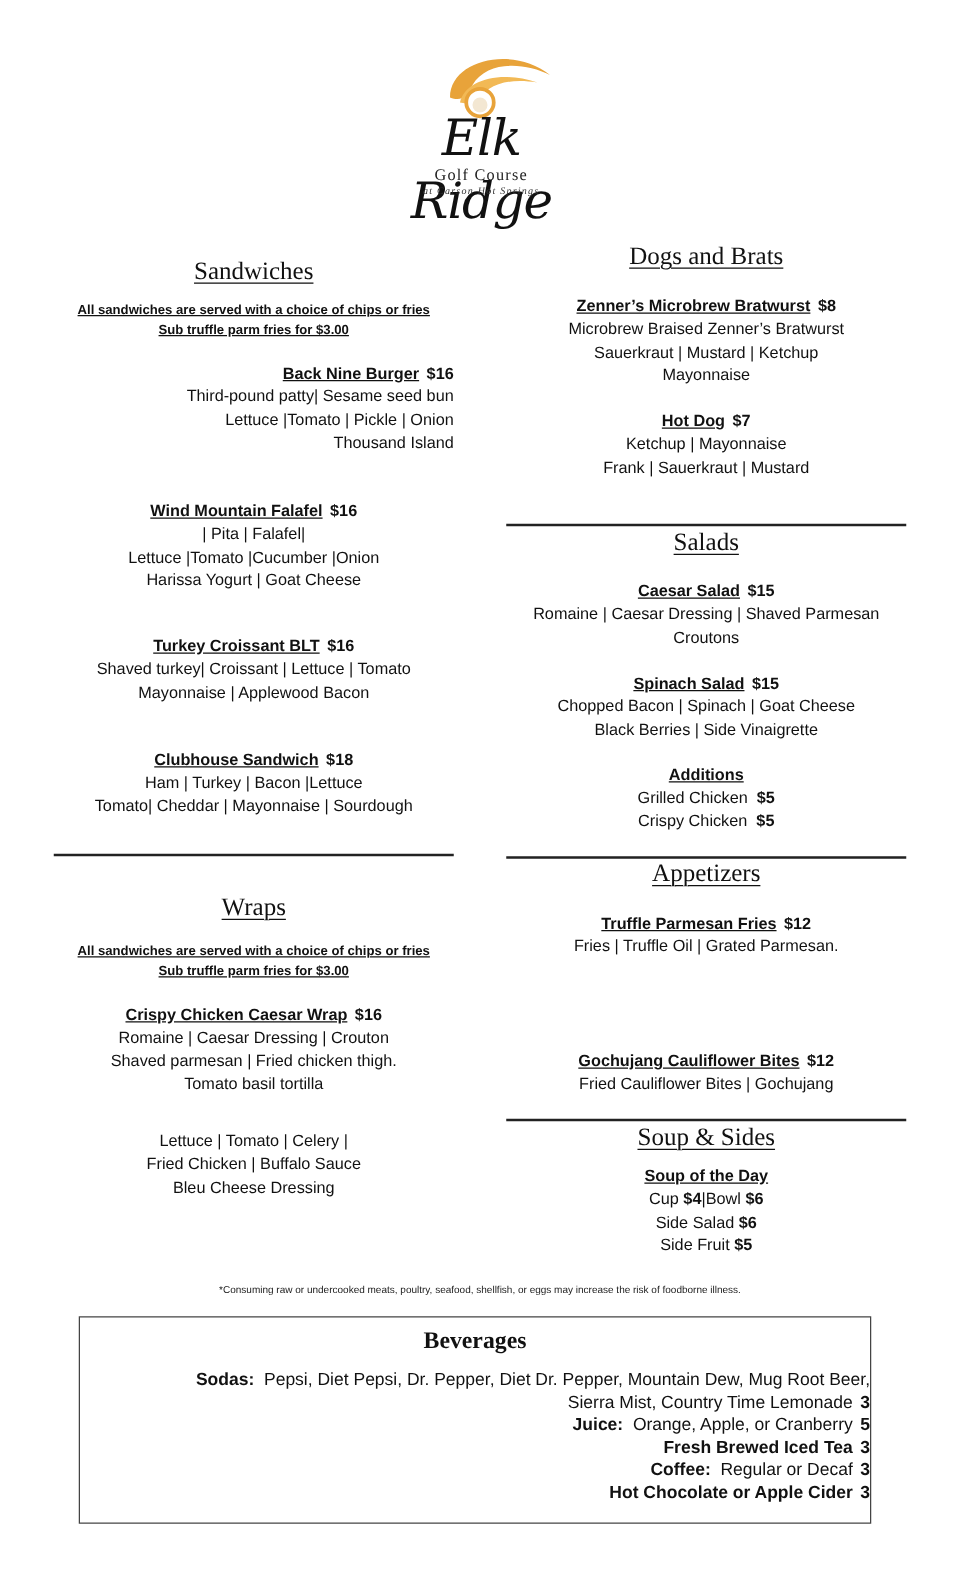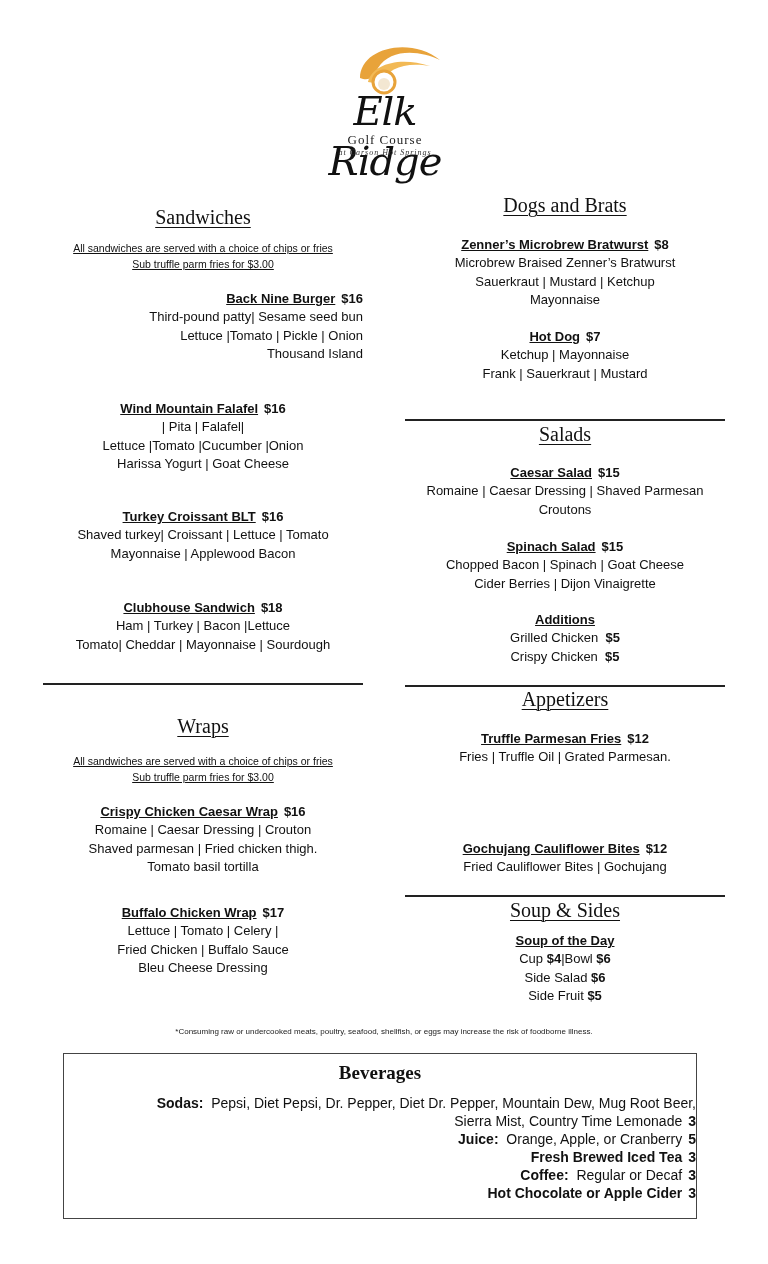--- a/index.html
+++ b/index.html
@@ -13,21 +13,21 @@
   .logo-sub2 { position: absolute; left: 0; top: 110px; width: 170px; text-align: center; font-family: "Liberation Serif", serif; font-style: italic; font-size: 8px; letter-spacing: 1px; color: #333; line-height: 10px; }
 
   
   .col { position: absolute; text-align: center; }
   .col-left { left: 43px; width: 320px; }
   .col-right { left: 405px; width: 320px; }
 
   .section-title { position: absolute; left: 0; width: 100%; text-align: center; font-family: "Liberation Serif", serif; font-size: 20px; line-height: 22px; }
   .section-title span { text-decoration: underline; text-underline-offset: 3px; text-decoration-thickness: 1px; }
 
-  .note { position: absolute; left: 0; width: 100%; text-align: center; font-weight: normal; font-size: 10.5px; line-height: 16px; }
+  .note { position: absolute; left: 0; width: 100%; text-align: center; font-weight: bold; font-size: 10.5px; line-height: 16px; }
   .note div { text-decoration: underline; }
 
   .item { position: absolute; left: 0; width: 100%; text-align: center; font-size: 13px; line-height: 18.3px; color: #111; }
   .item-head { font-weight: bold; }
   .item-name { text-decoration: underline; }
   .item-price { margin-left: 6px; }
   .item-line { font-weight: normal; }
   .b { font-weight: bold; }
 
   .divider { position: absolute; height: 2px; background: #222; }
@@ -96,21 +96,20 @@
   </div>
 
   <div class="item" style="top:803px;">
     <div class="item-head"><span class="item-name">Crispy Chicken Caesar Wrap</span><span class="item-price">$16</span></div>
     <div class="item-line">Romaine | Caesar Dressing | Crouton</div>
     <div class="item-line">Shaved parmesan | Fried chicken thigh.</div>
     <div class="item-line">Tomato basil tortilla</div>
   </div>
 
   <div class="item" style="top:904px;">
-    <div class="item-head"><span class="item-name">Buffalo Chicken Wrap</span><span class="item-price">$17</span></div>
     <div class="item-line">Lettuce | Tomato | Celery |</div>
     <div class="item-line">Fried Chicken | Buffalo Sauce</div>
     <div class="item-line">Bleu Cheese Dressing</div>
   </div>
 </div>
 
 <div class="divider" style="left:43px; top:683px; width:320px;"></div>
 
 <div class="col col-right" style="top:0; height:1010px;">
 
@@ -133,21 +132,21 @@
 
   <div class="item" style="top:464px;">
     <div class="item-head"><span class="item-name">Caesar Salad</span><span class="item-price">$15</span></div>
     <div class="item-line">Romaine | Caesar Dressing | Shaved Parmesan</div>
     <div class="item-line">Croutons</div>
   </div>
 
   <div class="item" style="top:538px;">
     <div class="item-head"><span class="item-name">Spinach Salad</span><span class="item-price">$15</span></div>
     <div class="item-line">Chopped Bacon | Spinach | Goat Cheese</div>
-    <div class="item-line">Cider Berries | Dijon Vinaigrette</div>
+    <div class="item-line">Black Berries | Side Vinaigrette</div>
   </div>
 
   <div class="item" style="top:611px;">
     <div class="item-head"><span class="item-name">Additions</span></div>
     <div class="item-line"><span>Grilled Chicken</span>&nbsp;&nbsp;<span class="b">$5</span></div>
     <div class="item-line"><span>Crispy Chicken</span>&nbsp;&nbsp;<span class="b">$5</span></div>
   </div>
 
   <div class="section-title" style="top:688px;"><span>Appetizers</span></div>
 

